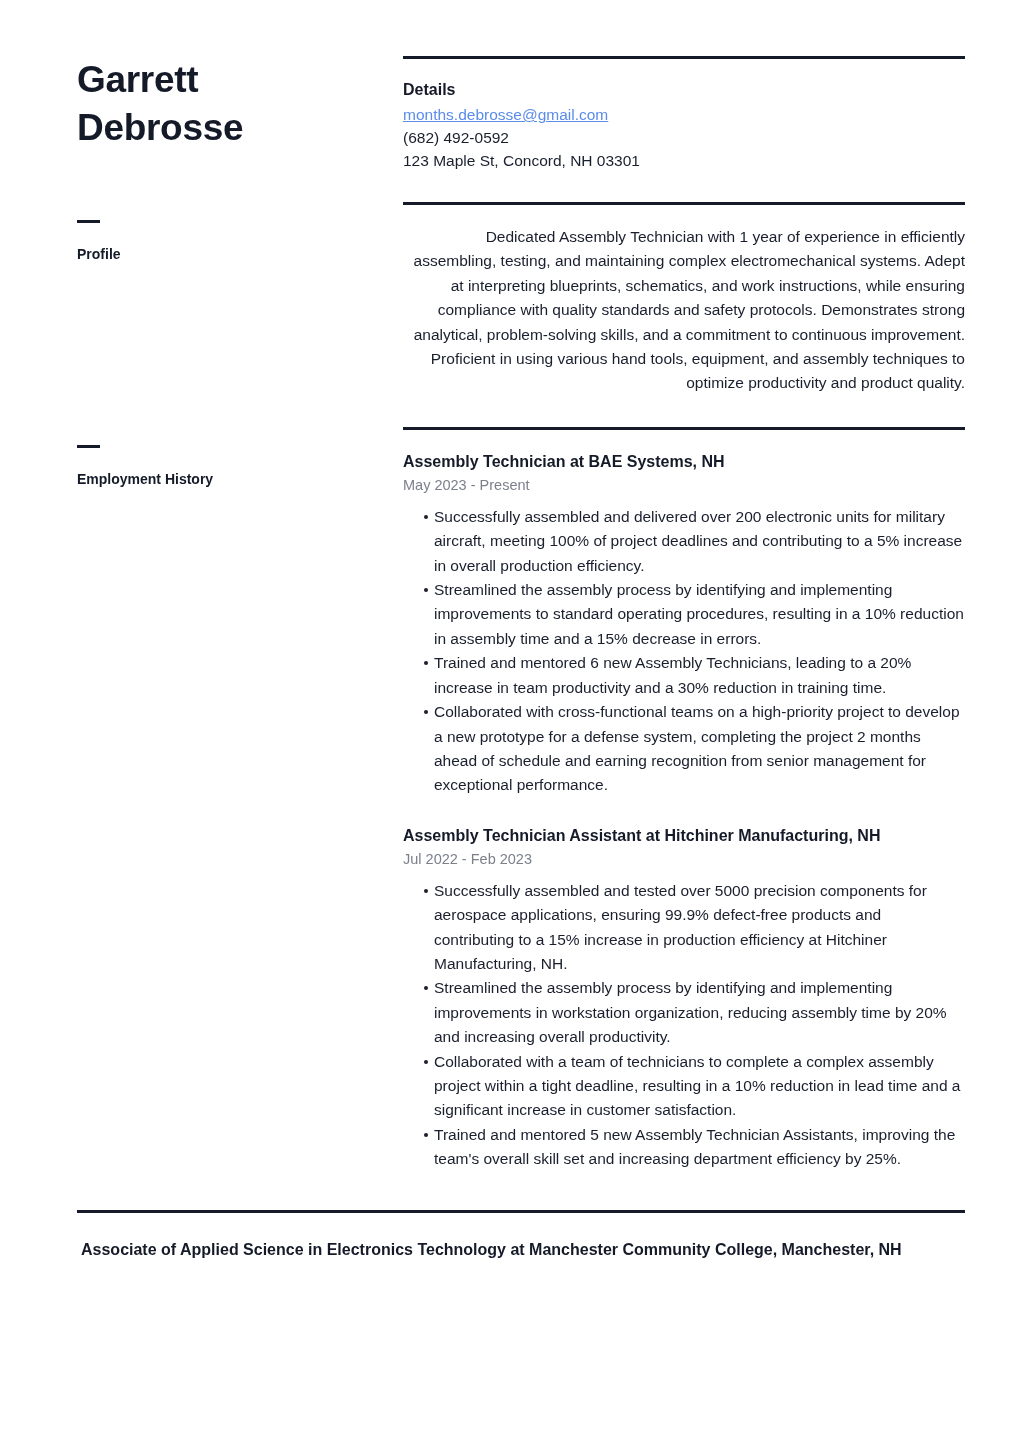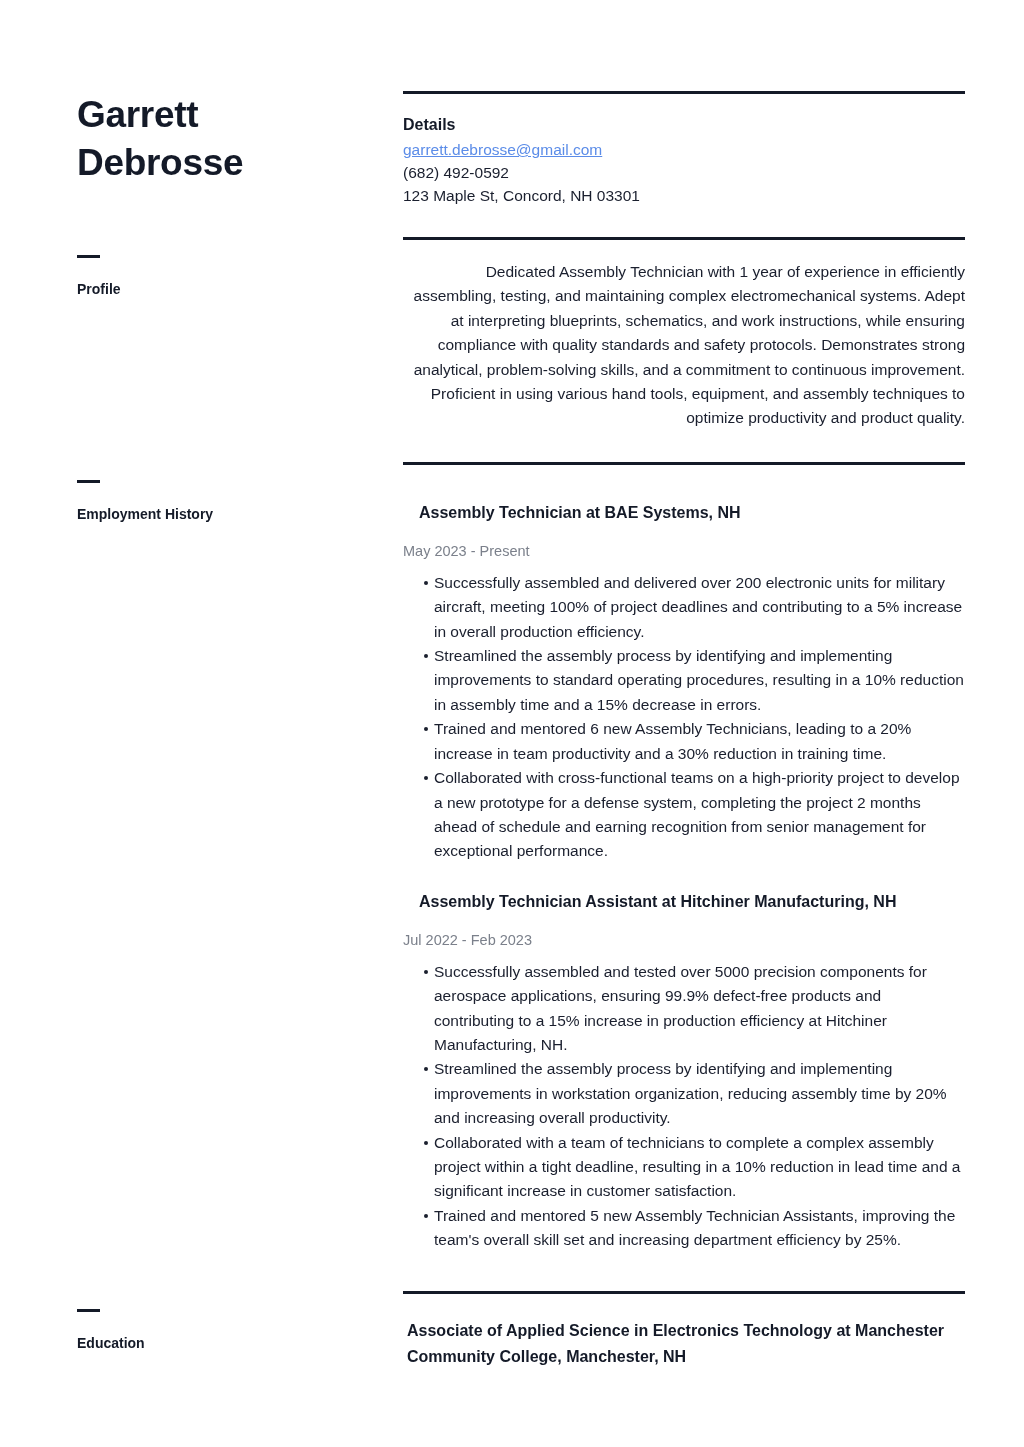--- a/index.html
+++ b/index.html
@@ -37,21 +37,21 @@
     padding-right: 24px;
   }
   .col-right {
     flex: 1 1 auto;
     box-sizing: border-box;
     min-width: 0;
   }
 
   
   .header-row {
-    padding-top: 91px;
+    padding-top: 56px;
   }
   .name {
     font-size: 37px;
     line-height: 48px;
     font-weight: 700;
     letter-spacing: -0.3px;
     color: #141a28;
     margin: 0;
   }
   .job-title {
@@ -119,21 +119,21 @@
   
   .job {
     margin: 0 0 26px 0;
   }
   .job:last-child { margin-bottom: 0; }
   .job-heading {
     font-size: 16px;
     line-height: 23px;
     font-weight: 700;
     color: #141a28;
-    margin: 16px;
+    margin: 0;
   }
   .job-dates {
     font-size: 14.5px;
     line-height: 22px;
     color: #7b808b;
     margin: 1px 0 0 0;
   }
   ul.bullets {
     list-style: none;
     margin: 9px 0 0 0;
@@ -185,21 +185,21 @@
 
 <div class="page">
 
   <div class="row header-row">
     <div class="col-left">
       <div class="name"><span>Garrett</span><br><span>Debrosse</span></div>
     </div>
     <div class="col-right">
       <div class="rule"></div>
       <div class="details-heading">Details</div>
-      <div><a class="details-link" href="#">garrett.debrosse@gmail.com</a></div>
+      <div><a class="details-link" href="#">months.debrosse@gmail.com</a></div>
       <div class="details-line">(682) 492-0592</div>
       <div class="details-line">123 Maple St, Concord, NH 03301</div>
     </div>
   </div>
 
   <div class="row profile-row">
     <div class="col-left">
       <div class="rule-pad-top">
         <div class="section-dash"></div>
         <div class="section-label">Profile</div>
@@ -241,26 +241,20 @@
               <li>Streamlined the assembly process by identifying and implementing improvements in workstation organization, reducing assembly time by 20% and increasing overall productivity.</li>
               <li>Collaborated with a team of technicians to complete a complex assembly project within a tight deadline, resulting in a 10% reduction in lead time and a significant increase in customer satisfaction.</li>
               <li>Trained and mentored 5 new Assembly Technician Assistants, improving the team's overall skill set and increasing department efficiency by 25%.</li>
             </ul>
           </div>
         </div>
     </div>
   </div>
 
   <div class="row edu-row">
-    <div class="col-left">
-      <div class="rule-pad-top">
-        <div class="section-dash"></div>
-        <div class="section-label">Education</div>
-      </div>
-    </div>
     <div class="col-right">
       <div class="rule"></div>
       <div class="gap-details"></div>
       <div id="education-list">
           <div>
             <div class="edu-heading">Associate of Applied Science in Electronics Technology at Manchester Community College, Manchester, NH</div>
           </div>
         </div>
     </div>
   </div>

